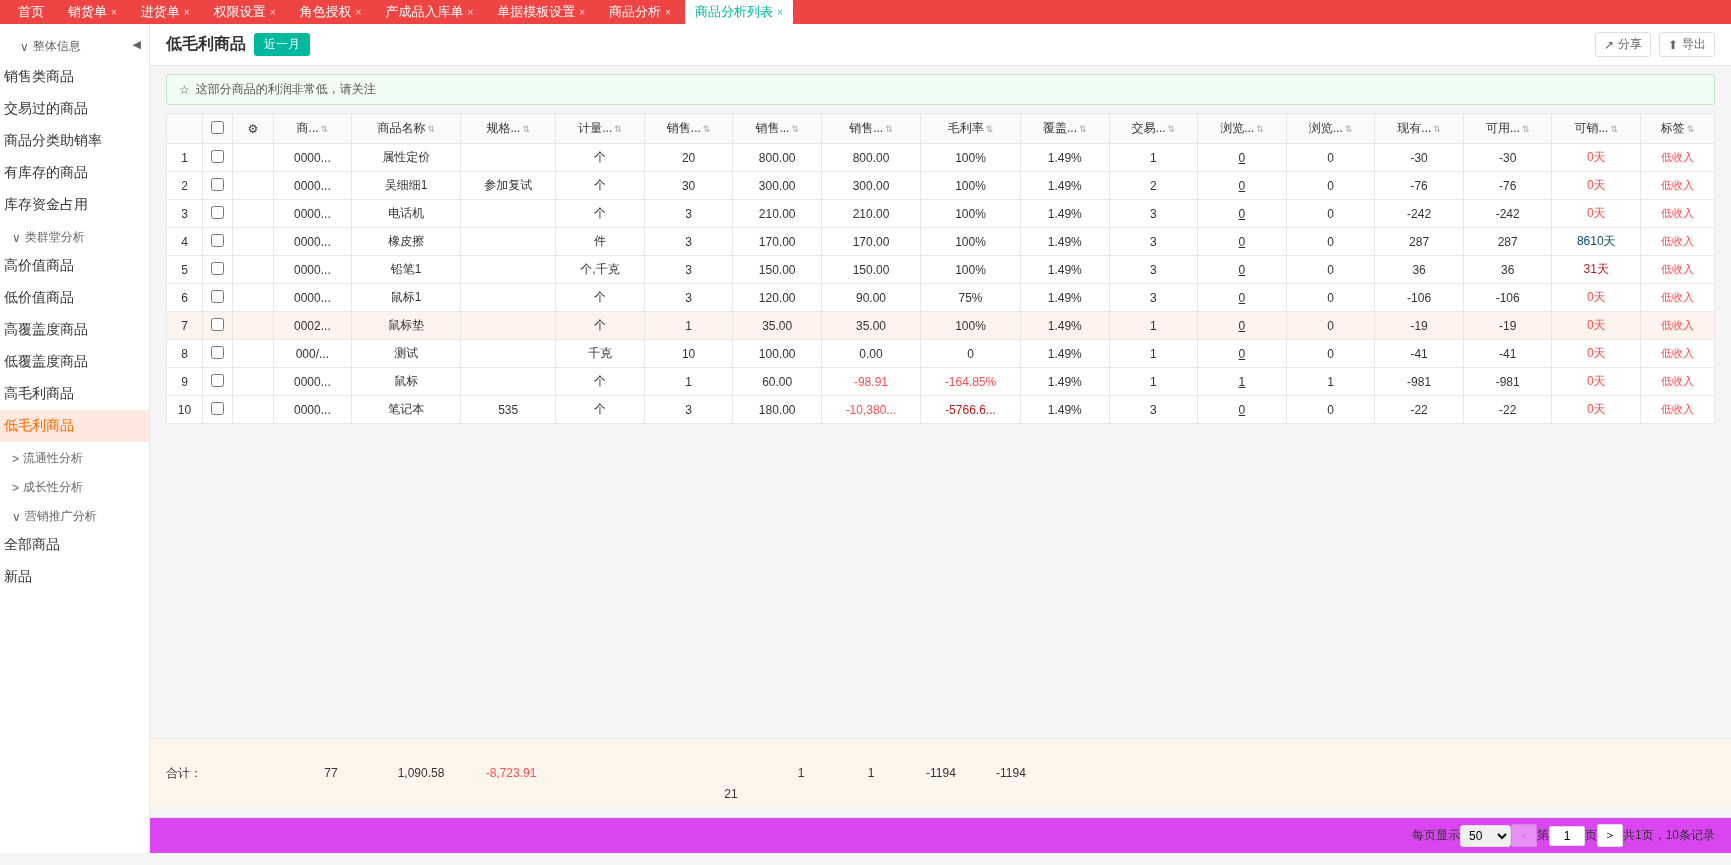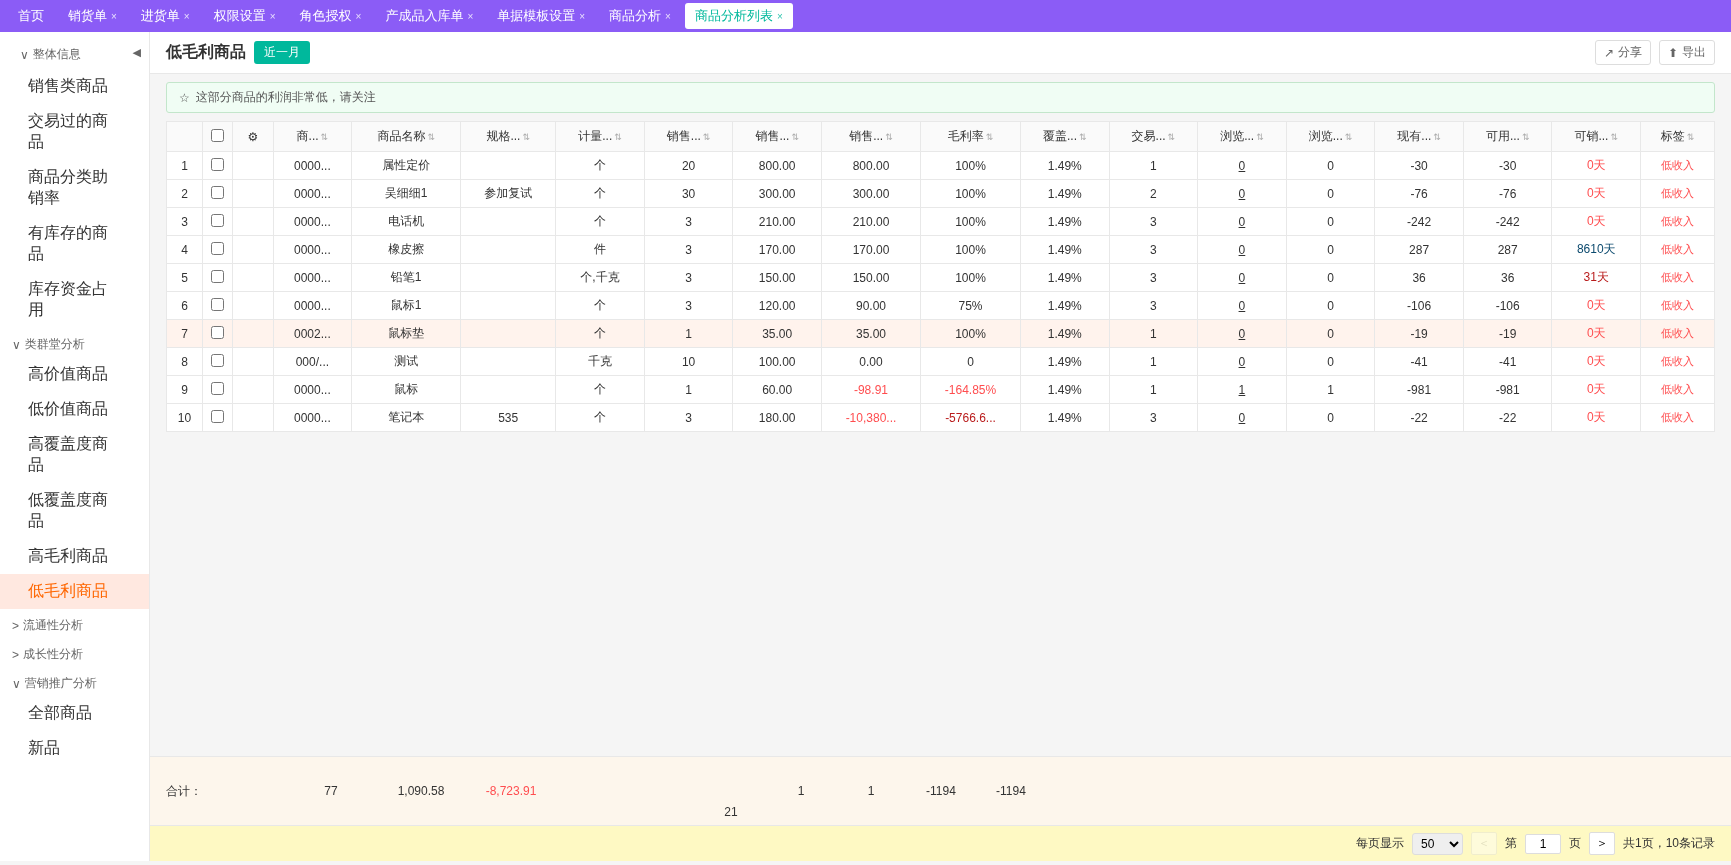--- a/index.html
+++ b/index.html
@@ -1,23 +1,23 @@
 <!DOCTYPE html>
 <html><head>
   <meta charset="utf-8">
   <style>
     * { box-sizing: border-box; margin: 0; padding: 0; }
     body { font-family: 'Microsoft YaHei', Arial, sans-serif; font-size: 12px; background: #f5f5f5; color: #333; }
 
     
     .top-nav {
-      background: #8b5cf6;
-      display: flex;
-      align-items: center;
-      height: 32px;
+      background: #ef4444;
+      display: flex;
+      align-items: center;
+      height: 24px;
       padding: 0 8px;
       gap: 4px;
     }
     .nav-item {
       color: #fff;
       padding: 4px 10px;
       cursor: pointer;
       border-radius: 3px;
       white-space: nowrap;
       font-size: 13px;
@@ -41,24 +41,24 @@
     }
     .sidebar-group-title {
       padding: 8px 12px 4px;
       color: #666;
       font-size: 12px;
       display: flex;
       align-items: center;
       gap: 4px;
     }
     .sidebar-item {
-      padding: 7px 28px;
+      padding: 7px 4px;
       cursor: pointer;
       color: #333;
-      font-size: 16px;
+      font-size: 14px;
     }
     .sidebar-item.active { background: #ffe8e0; color: #ff6600; }
 
     
     .content-area {
       flex: 1;
       display: flex;
       flex-direction: column;
       overflow: hidden;
     }
@@ -199,24 +199,25 @@
       font-weight: normal;
       min-width: 120px;
     }
 
     
     .pagination-bar {
       display: flex;
       align-items: center;
       justify-content: flex-end;
       padding: 6px 16px;
-      background: #fef9c3;
+      background: #d946ef;
       border-top: 1px solid #e8e8e8;
-      gap: 8px;
-      font-size: 12px;
+      gap: 0;
+      font-size: 12px;
+      margin-top: 10px;
     }
     .page-size-select {
       border: 1px solid #ddd;
       border-radius: 3px;
       padding: 2px 4px;
       font-size: 12px;
     }
     .page-btn {
       border: 1px solid #ddd;
       background: #fff;

